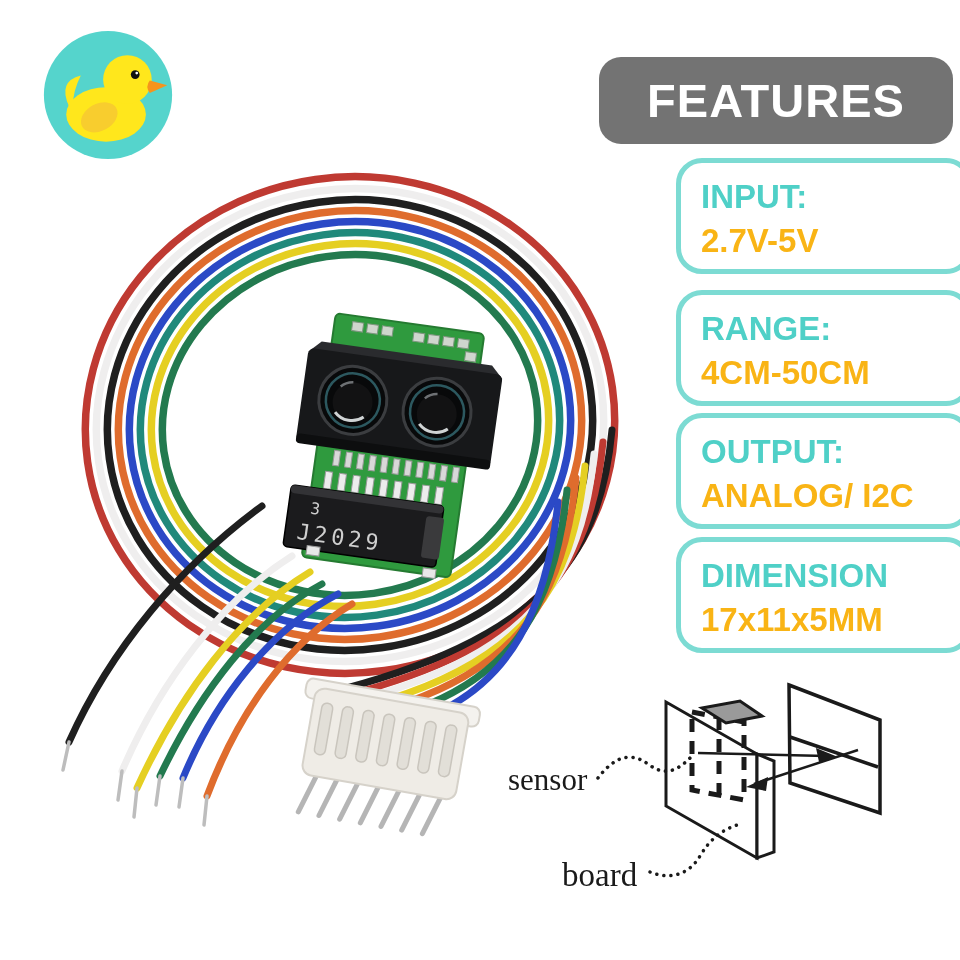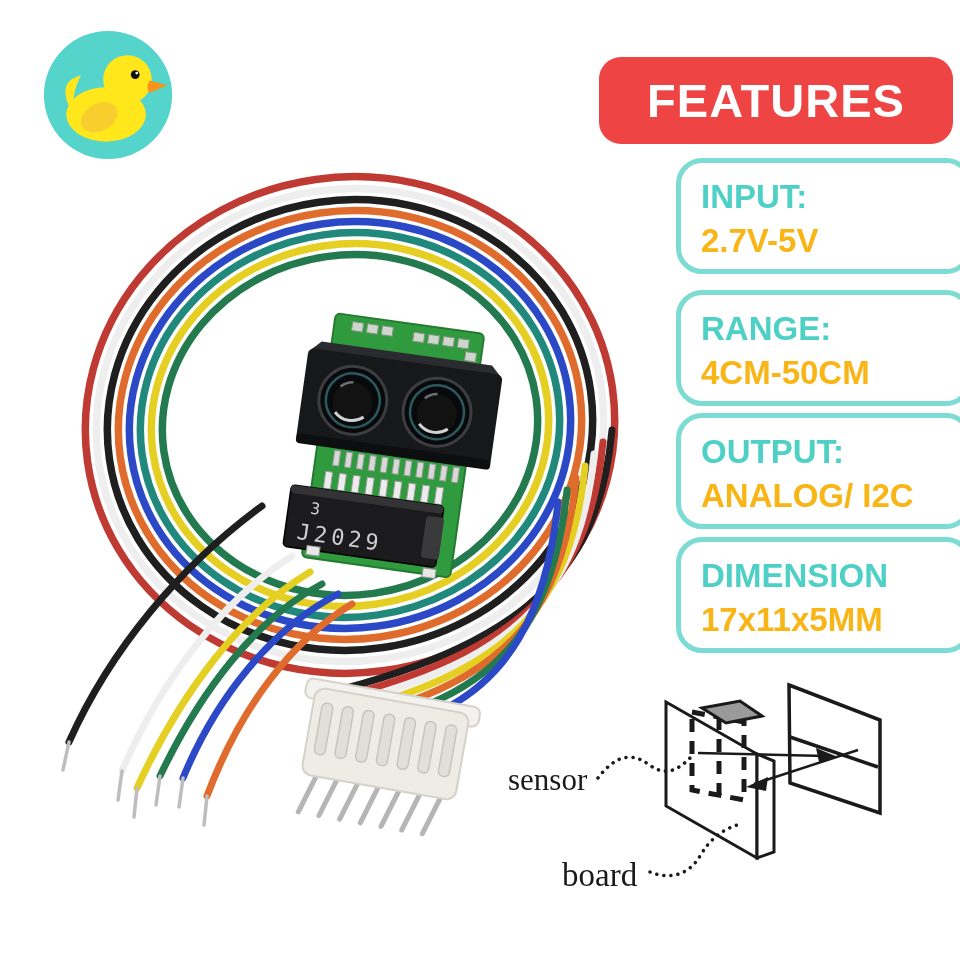--- a/index.html
+++ b/index.html
@@ -3,21 +3,21 @@
 <meta charset="utf-8">
 <style>
   html,body{margin:0;padding:0;}
   body{
     width:960px;height:960px;position:relative;background:#ffffff;
     font-family:"Liberation Sans", sans-serif;overflow:hidden;
   }
   .logo{position:absolute;left:40px;top:27px;width:136px;height:136px;}
   .features-header{
     position:absolute;left:599px;top:57px;width:354px;height:87px;
-    background:#ef4444;border-radius:22px;
+    background:#737373;border-radius:22px;
     display:flex;align-items:center;justify-content:center;
     color:#ffffff;font-size:47px;font-weight:bold;letter-spacing:1px;
   }
   .feature-box{
     position:absolute;left:676px;width:266px;height:101px;
     border:5px solid #7cdbd3;border-radius:26px;background:#ffffff;
     padding:5px 0 0 20px;display:flex;flex-direction:column;justify-content:center;
   }
   .feature-box .label{color:#4fd0c7;font-size:33px;font-weight:bold;line-height:1.32;}
   .feature-box .value{color:#f9b415;font-size:33px;font-weight:bold;line-height:1.32;}

